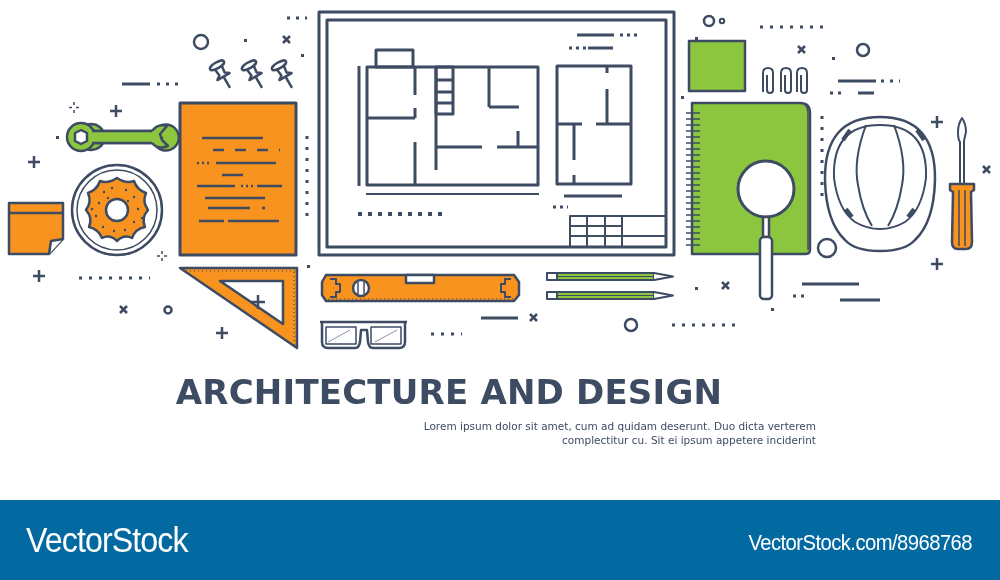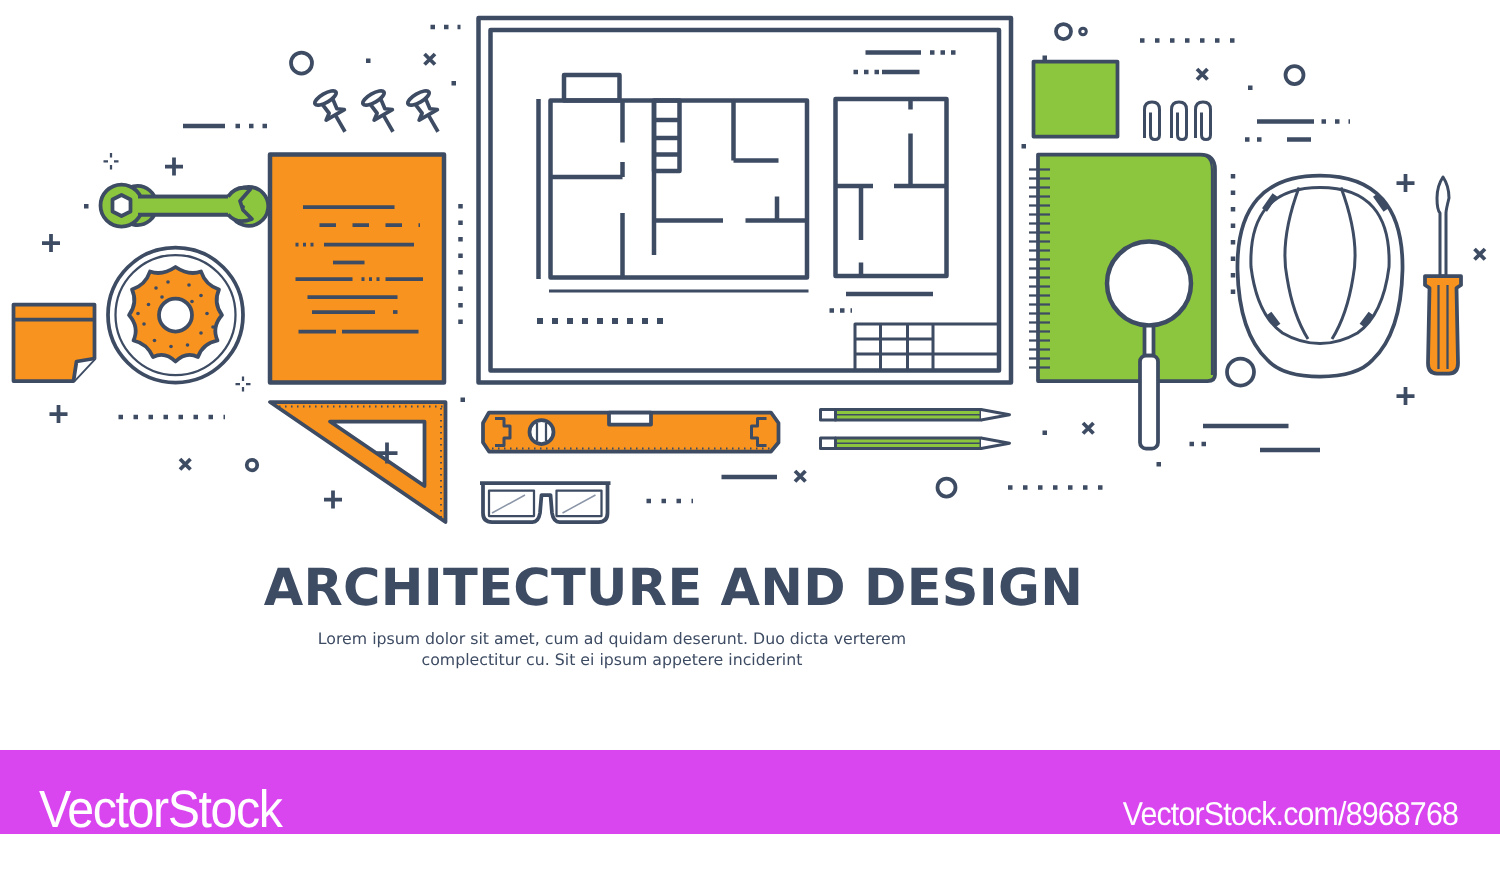--- a/index.html
+++ b/index.html
@@ -7,26 +7,26 @@
     width: 1000px; height: 580px; overflow: hidden; background: #ffffff;
     font-family: "Liberation Sans", sans-serif; position: relative;
   }
   #art { position: absolute; left: 0; top: 0; width: 1000px; height: 500px; }
   .headline {
     position: absolute; left: 0; top: 372px; width: 898px; text-align: center;
     font-family: "DejaVu Sans", sans-serif; font-weight: bold; font-size: 34px;
     color: #3d4b63; letter-spacing: 0.2px;
   }
   .subtext {
-    position: absolute; left: 0; top: 419px; width: 816px; text-align: center;
+    position: absolute; left: 0; top: 419px; width: 816px; text-align: right;
     font-family: "DejaVu Sans", sans-serif; font-size: 10.5px; line-height: 14px;
     color: #3d4b63;
   }
   .band {
-    position: absolute; left: 0; top: 500px; width: 1000px; height: 56px; background: #d946ef;
+    position: absolute; left: 0; top: 500px; width: 1000px; height: 80px; background: #0369a1;
   }
   .band-logo {
     position: absolute; left: 26px; top: 20px; color: #fff;
     font-family: "Liberation Sans", sans-serif; font-size: 35px; letter-spacing: -1px;
     transform: scaleX(0.92); transform-origin: left center;
   }
   .band-url {
     position: absolute; right: 28px; top: 30px; color: #fff;
     font-family: "Liberation Sans", sans-serif; font-size: 22px; letter-spacing: -0.6px;
     transform: scaleX(0.92); transform-origin: right center;

